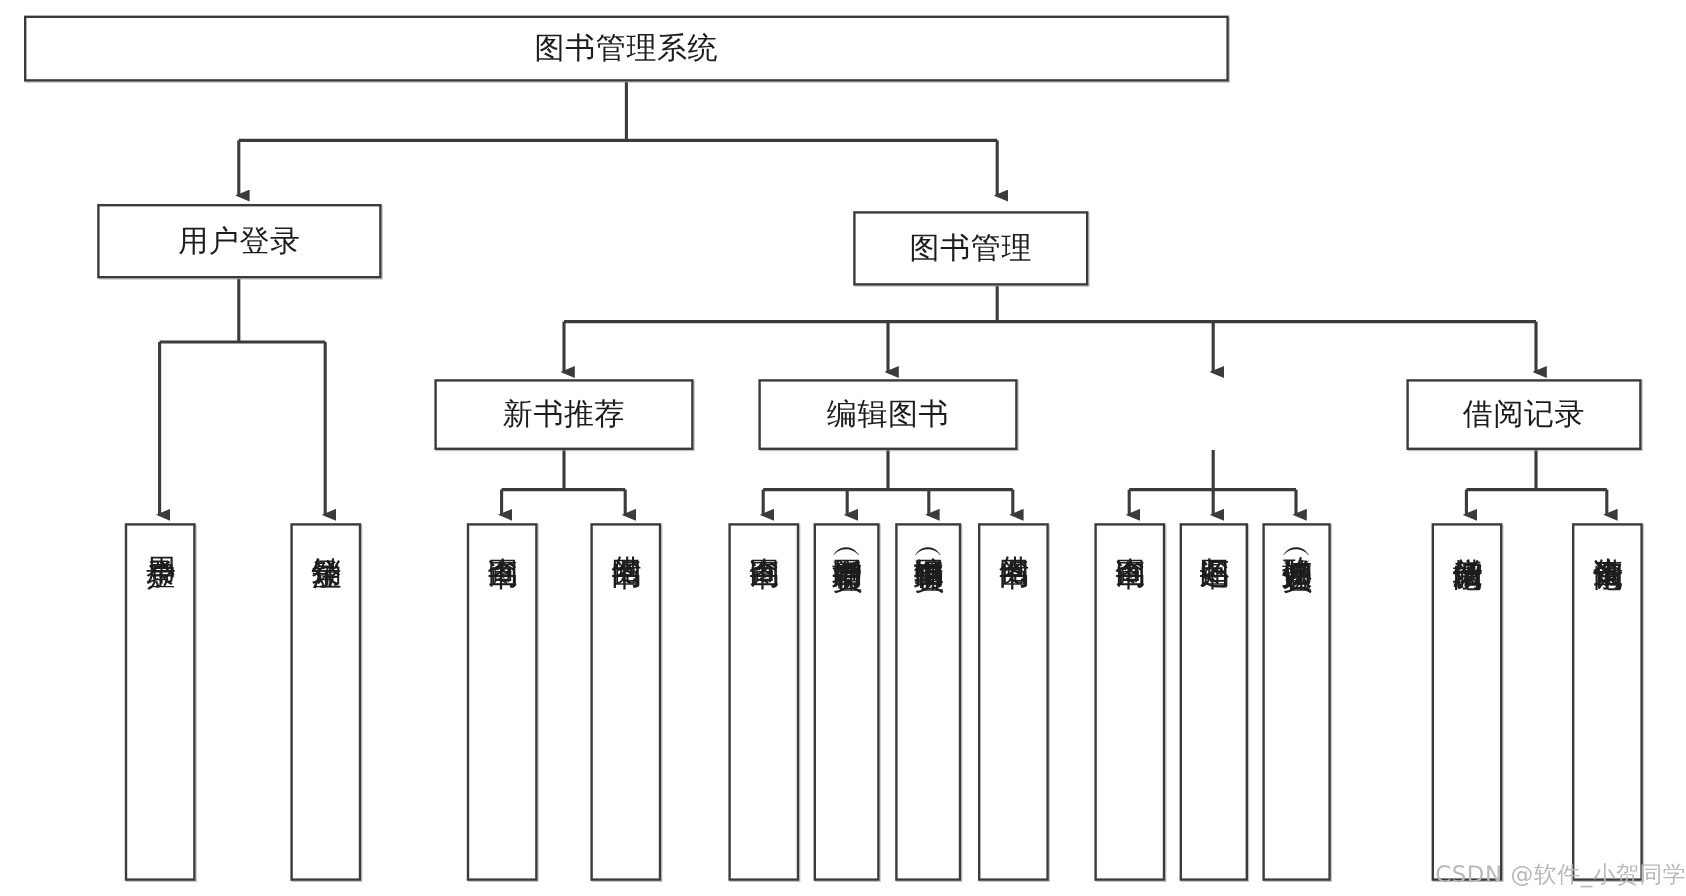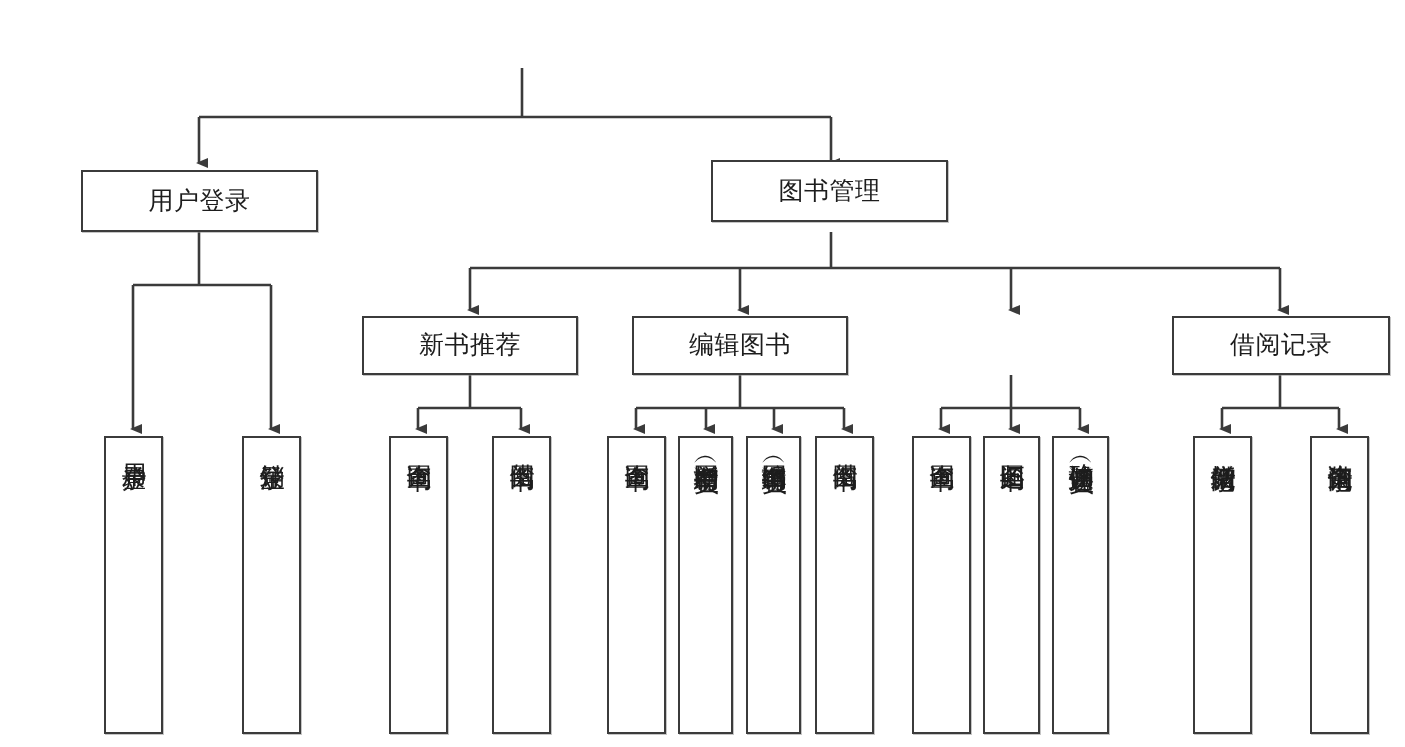--- a/index.html
+++ b/index.html
@@ -122,35 +122,38 @@
       <path d="M1011,408 L1011,429" marker-end="url(#arrow)"></path>
       <path d="M1080,408 L1080,429" marker-end="url(#arrow)"></path>
 
       <path d="M1280,375 L1280,408"></path>
       <path d="M1222,408 L1339,408"></path>
       <path d="M1222,408 L1222,429" marker-end="url(#arrow)"></path>
       <path d="M1339,408 L1339,429" marker-end="url(#arrow)"></path>
     </g>
   </svg>
 
+  <div class="node root h" style="left:20px; top:13px; width:1004px; height:55px;">
+    <span class="lbl">图书管理系统</span>
+  </div>
 
   <div class="node h" style="left:81px; top:170px; width:237px; height:62px;">
     <span class="lbl">用户登录</span>
   </div>
-  <div class="node h" style="left:711px; top:160px; width:237px; height:62px;">
+  <div class="node h" style="left:711px; top:176px; width:196px; height:62px;">
     <span class="lbl">图书管理</span>
   </div>
 
   <div class="node h" style="left:362px; top:316px; width:216px; height:59px;align-items:center;">
     <span class="lbl">新书推荐</span>
   </div>
   <div class="node h" style="left:632px; top:316px; width:216px; height:59px;">
     <span class="lbl">编辑图书</span>
   </div>
-  <div class="node h" style="left:1172px; top:316px; width:218px; height:59px;">
+  <div class="node h" style="left:1172px; top:316px; width:196px; height:59px;">
     <span class="lbl">借阅记录</span>
   </div>
 
   <div class="node v" style="left:104px; top:436px; width:59px; height:298px;">
     <span class="lbl">用户登录</span>
   </div>
   <div class="node v" style="left:242px; top:436px; width:59px; height:298px;">
     <span class="lbl">注销登录</span>
   </div>
 
@@ -184,14 +187,15 @@
     <span class="lbl">确认归还（管理员）</span>
   </div>
 
   <div class="node v" style="left:1193px; top:436px; width:59px; height:298px;">
     <span class="lbl">新增借阅记录</span>
   </div>
   <div class="node v" style="left:1310px; top:436px; width:59px; height:298px;">
     <span class="lbl">查询借阅记录</span>
   </div>
 
+  <div class="watermark" style="left:1196px; top:716px;">CSDN @软件_小贺同学</div>
 
 </div>
 
 </body></html>

